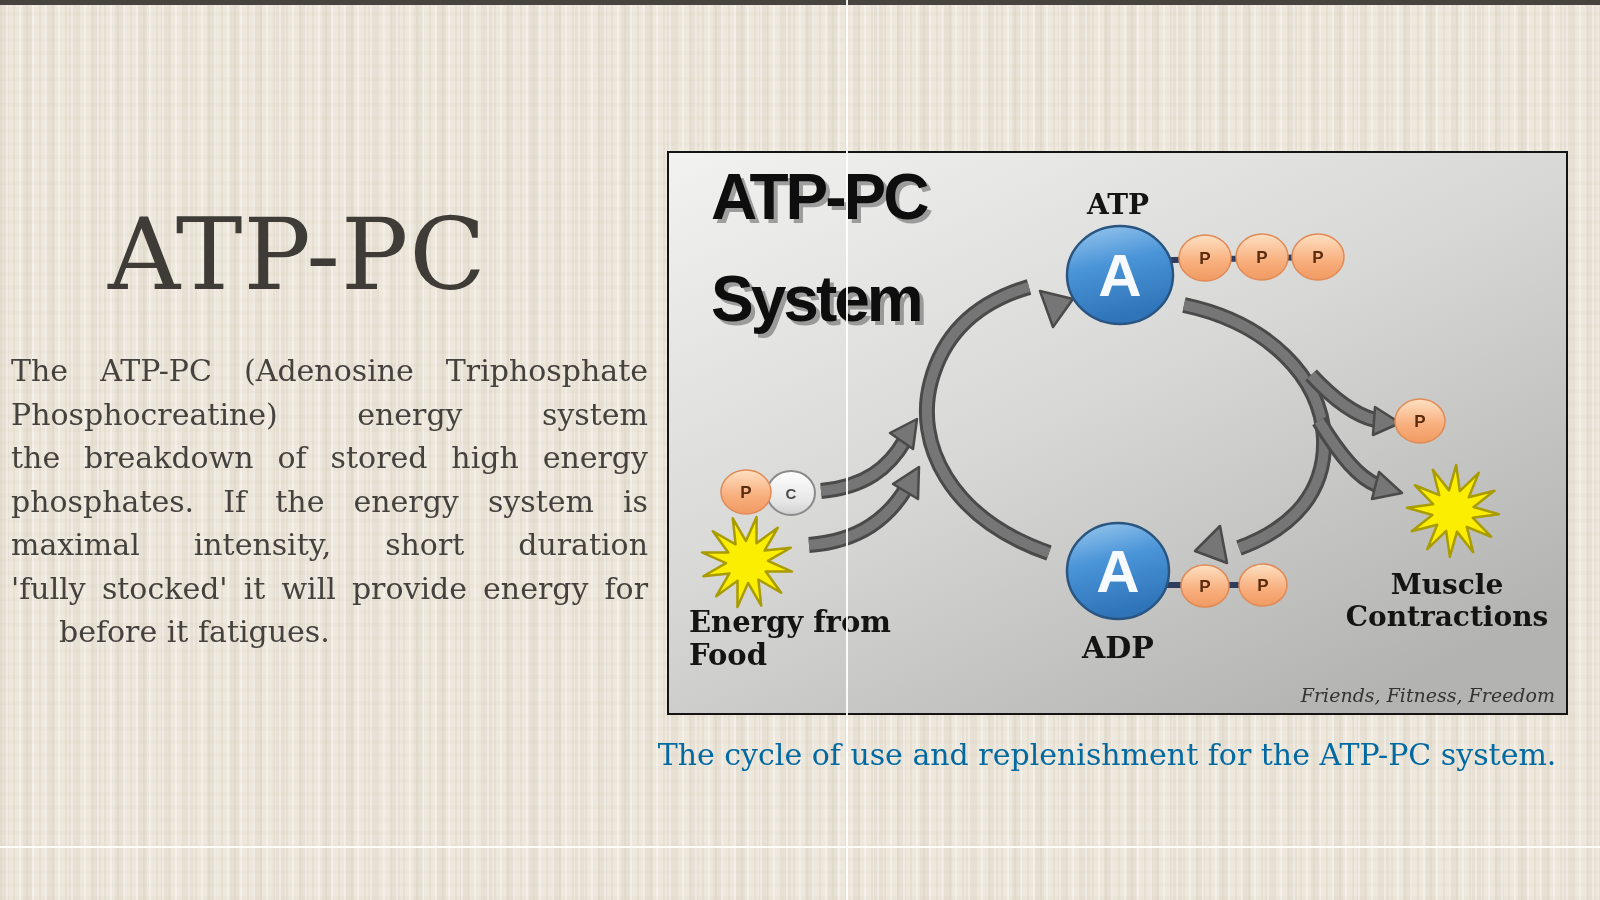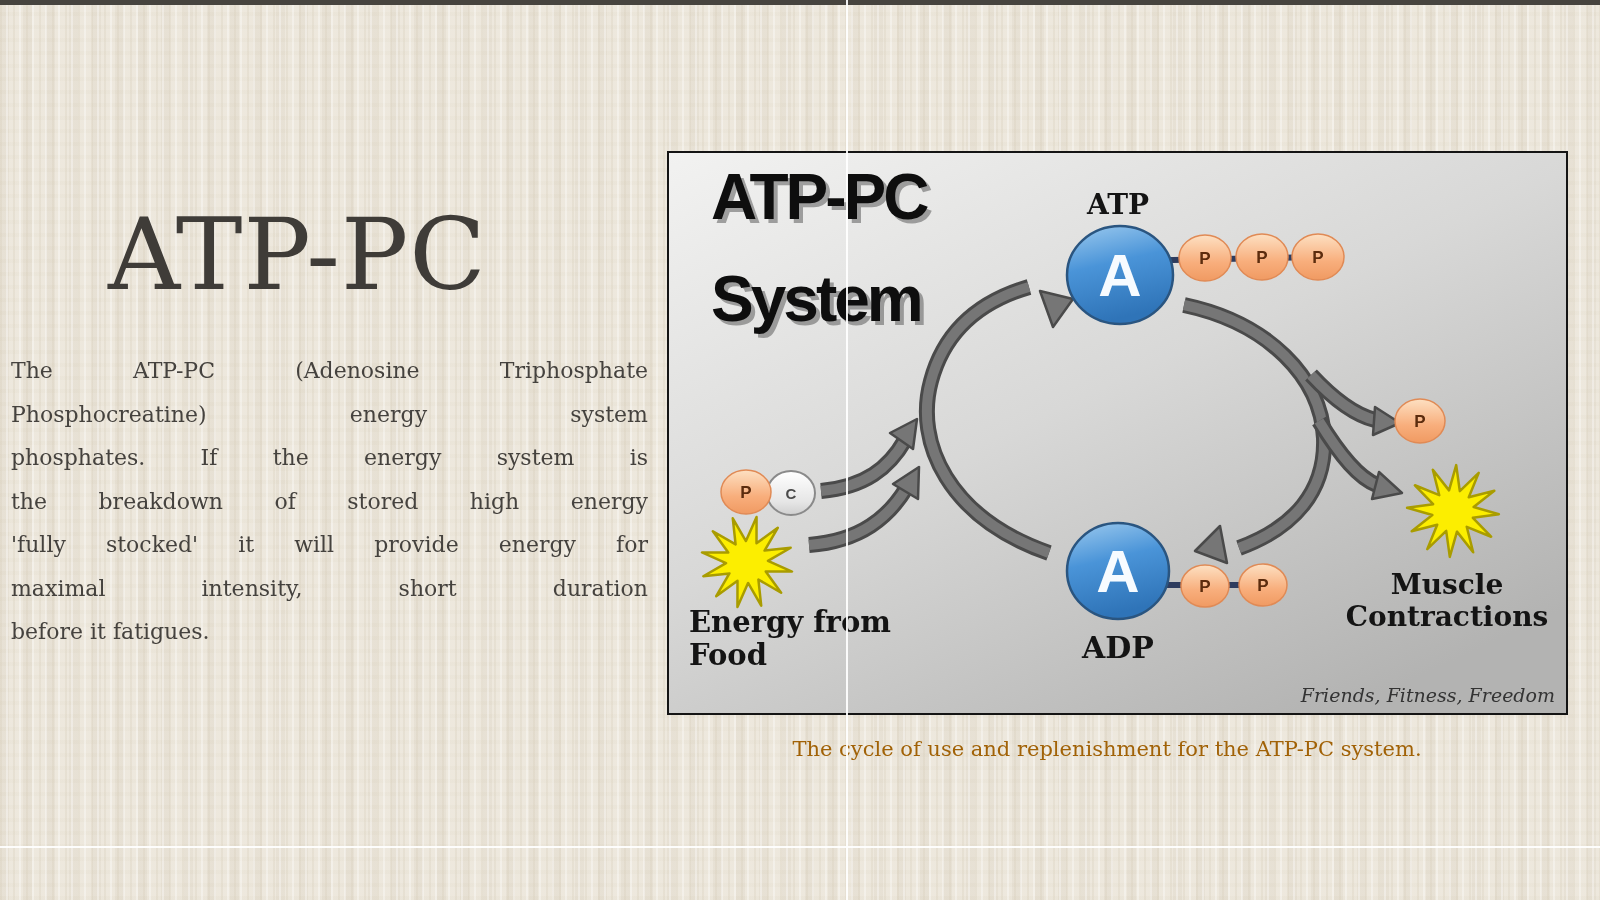--- a/index.html
+++ b/index.html
@@ -25,32 +25,32 @@
     position: absolute; left: 0; top: 846px; width: 1600px; height: 2px;
     background: rgba(255,255,255,0.92); z-index: 40;
   }
   .slide-title {
     position: absolute; left: 108px; top: 202px;
     font-size: 100px; line-height: 105px; font-weight: 400;
     color: #3f3c38; letter-spacing: 1px;
   }
   .body-text {
     position: absolute; left: 11px; top: 349px; width: 637px;
-    font-size: 22px; line-height: 43.5px; color: #45423e;
+    font-size: 30px; line-height: 43.5px; color: #45423e;
   }
   .jline { text-align: justify; text-align-last: justify; }
-  .jline.last { text-align-last: left; }
+  .jline.last { text-align-last: left; margin-left: 48px; }
   .figure-box {
     position: absolute; left: 667px; top: 151px; width: 901px; height: 564px;
     border: 2px solid #141414; background: #d8d8d8;
   }
   .figure-box svg { display: block; width: 100%; height: 100%; }
   .caption {
     position: absolute; left: 647px; top: 737px; width: 920px;
-    text-align: center; font-size: 21px; color: #a16207;
+    text-align: center; font-size: 30px; color: #0369a1;
   }
   
   .fig-title { font-family: "Liberation Sans", sans-serif; font-weight: 700; font-size: 64px; letter-spacing: -3px; fill: #0e0e0e; }
   .fig-title-shadow { font-family: "Liberation Sans", sans-serif; font-weight: 700; font-size: 64px; letter-spacing: -3px; fill: rgba(80,80,80,0.5); }
   .mol-label { font-family: "DejaVu Serif", serif; font-weight: 700; fill: #141414; }
   .letter-a { font-family: "Liberation Sans", sans-serif; font-weight: 700; font-size: 60px; fill: #f7fbff; }
   .letter-p { font-family: "Liberation Sans", sans-serif; font-weight: 700; font-size: 17px; fill: #5c2c0e; }
   .letter-c { font-family: "Liberation Sans", sans-serif; font-weight: 700; font-size: 15px; fill: #4a4a4a; }
   .watermark { font-family: "DejaVu Serif", serif; font-style: italic; font-size: 19px; fill: #333333; }
   .arrow-outline { fill: none; stroke: #4a4a4a; stroke-width: 16; }
@@ -62,24 +62,24 @@
 </head>
 <body>
 
 <div class="top-bar"></div>
 
 <h1 class="slide-title">ATP-PC</h1>
 
 <div class="body-text">
   <div class="jline">The ATP-PC (Adenosine Triphosphate</div>
   <div class="jline">Phosphocreatine) energy system</div>
+  <div class="jline">the breakdown of stored high energy</div>
   <div class="jline">phosphates. If the energy system is</div>
-  <div class="jline">the breakdown of stored high energy</div>
+  <div class="jline">maximal intensity, short duration</div>
   <div class="jline">'fully stocked' it will provide energy for</div>
-  <div class="jline">maximal intensity, short duration</div>
   <div class="jline last">before it fatigues.</div>
 </div>
 
 <div class="figure-box">
   <svg viewBox="0 0 897 560">
     <defs>
       <linearGradient id="gradBg" x1="0" y1="0" x2="0.75" y2="1">
         <stop offset="0" stop-color="#f2f2f1"></stop>
         <stop offset="0.5" stop-color="#d8d8d7"></stop>
         <stop offset="1" stop-color="#b3b3b2"></stop>

